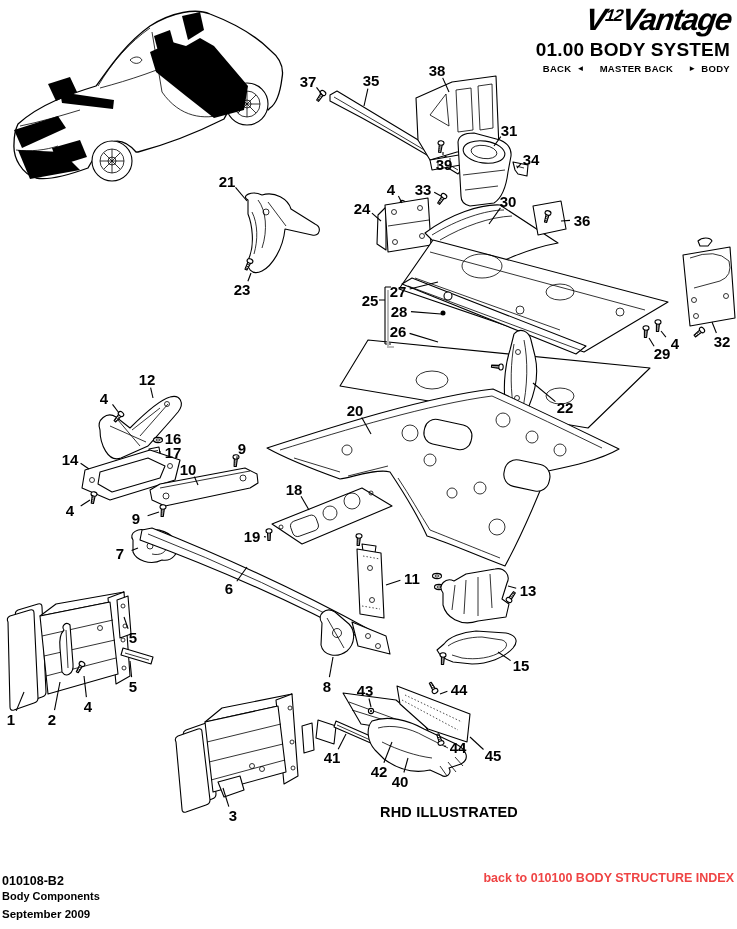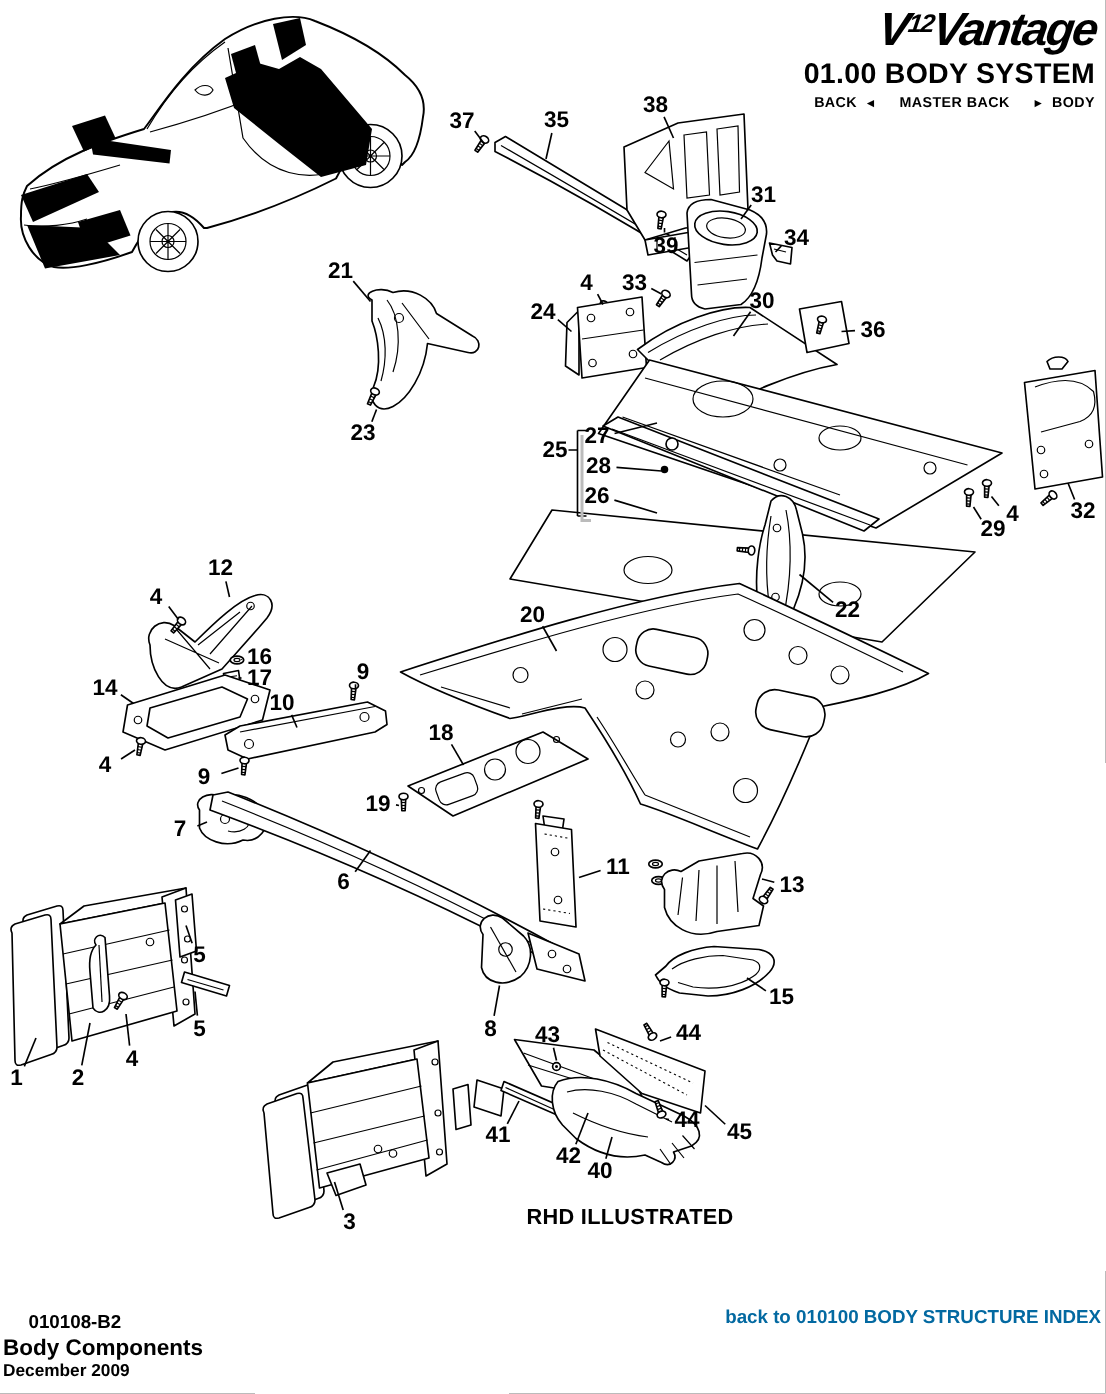--- a/index.html
+++ b/index.html
@@ -25,27 +25,27 @@
     position:absolute;top:39px;right:7px;
     font-weight:700;font-size:19px;letter-spacing:0.2px;
   }
   .hdr-nav{
     position:absolute;top:63px;right:7px;display:flex;gap:15px;align-items:flex-end;
     font-weight:700;font-size:9.5px;letter-spacing:0.3px;
   }
   .hdr-nav a{color:#000;text-decoration:none;cursor:pointer;display:flex;gap:5px;align-items:center;}
   .hdr-nav .arrow{font-size:8px;line-height:10px;}
   .rhd-note{
-    position:absolute;left:338px;top:804px;width:164px;text-align:center;
+    position:absolute;left:367px;top:804px;width:164px;text-align:center;
     font-weight:700;font-size:14.5px;letter-spacing:0.2px;
   }
-  .ftr-num{position:absolute;left:19px;top:874px;font-weight:700;font-size:12.5px;}
-  .ftr-title{position:absolute;left:2px;top:890px;font-weight:700;font-size:15px;}
+  .ftr-num{position:absolute;left:2px;top:874px;font-weight:700;font-size:12.5px;}
+  .ftr-title{position:absolute;left:2px;top:890px;font-weight:700;font-size:11px;}
   .ftr-date{position:absolute;left:2px;top:908px;font-weight:700;font-size:11.5px;}
-  .ftr-link{position:absolute;right:3px;top:871px;font-weight:700;font-size:12.5px;color:#0369a1;text-decoration:none;cursor:pointer;}
+  .ftr-link{position:absolute;right:3px;top:871px;font-weight:700;font-size:12.5px;color:#ef4444;text-decoration:none;cursor:pointer;}
 </style>
 </head>
 <body>
 
 <div class="page">
 
   <svg id="diagram-svg" width="737" height="929" viewBox="0 0 737 929">
     <defs>
       <g id="bolt">
         <path class="part" d="M -1.5,1.5 L -1.1,9.5 L 1.1,9.5 L 1.5,1.5 Z"></path>
@@ -477,17 +477,17 @@
           <span>BODY</span>
         </a>
     </nav>
   </header>
 
   <div class="rhd-note">RHD ILLUSTRATED</div>
 
   <footer>
     <div class="ftr-num">010108-B2</div>
     <div class="ftr-title">Body Components</div>
-    <div class="ftr-date">December 2009</div>
+    <div class="ftr-date">September 2009</div>
     <a class="ftr-link">back to 010100 BODY STRUCTURE INDEX</a>
   </footer>
 
 </div>
 
 </body></html>

